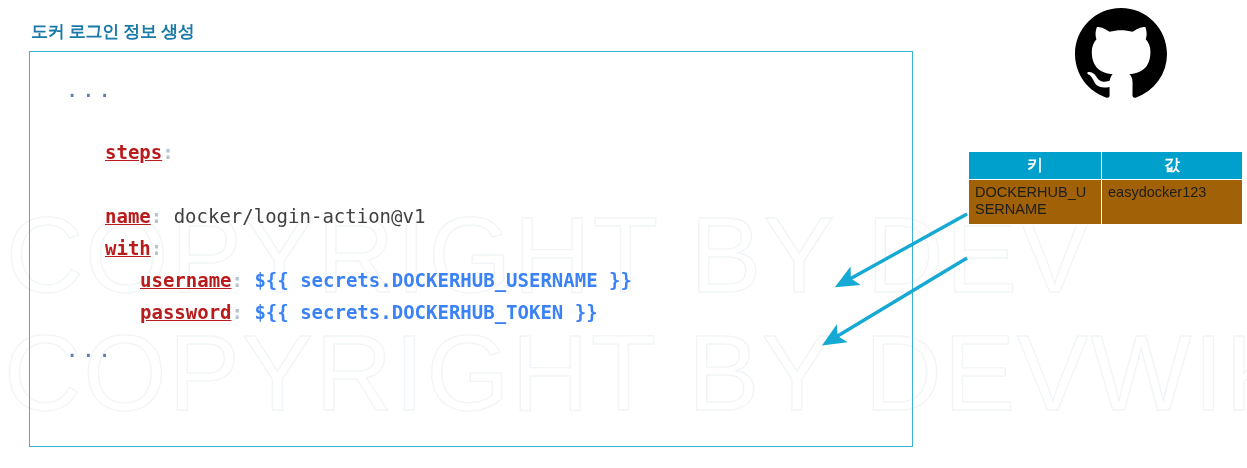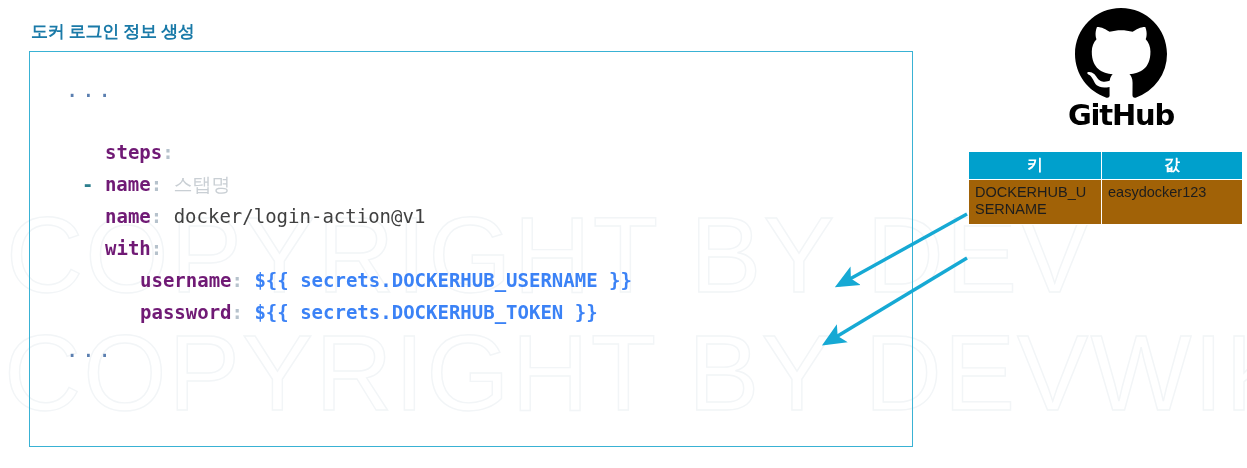--- a/index.html
+++ b/index.html
@@ -82,21 +82,21 @@
     white-space: pre;
     pointer-events: auto;
   }
   .ell {
     display: inline-block;
     letter-spacing: 6px;
     color: #5b7fb0;
     font-weight: bold;
     font-size: 17px;
   }
-  .k    { color: #701a75; font-weight: bold; }
+  .k    { color: #b91c1c; font-weight: bold; text-decoration: underline; }
   .dash { color: #2d7f8e; font-weight: bold; }
   .colon{ color: #b6c2cc; font-weight: bold; }
   .ph   { color: #c9cfd4; }
   .str  { color: #404040; margin-top: 20px; }
   .expr { color: #3b82f6; font-weight: bold; }
 
   
   .arrows {
     position: absolute;
     left: 0; top: 0;
@@ -174,21 +174,20 @@
   <div class="section-title">도커 로그인 정보 생성</div>
 
   <div class="code-box"></div>
 
   <div class="code-lines">
 
     <div class="cl" style="left:38px; top:23px;"><span class="ell">...</span></div>
 
     <div class="cl" style="left:76px; top:85px;"><span class="k">steps</span><span class="colon">:</span></div>
 
-    <div class="cl" style="left:53px; top:117px;"><span class="dash">-</span> <span class="k">name</span><span class="colon">:</span> <span class="ph">스탭명</span></div>
 
     <div class="cl" style="left:76px; top:149px;"><span class="k">name</span><span class="colon">:</span> <span class="str">docker/login-action@v1</span></div>
 
     <div class="cl" style="left:76px; top:181px;"><span class="k">with</span><span class="colon">:</span></div>
 
     <div class="cl" style="left:111px; top:213px;"><span class="k">username</span><span class="colon">:</span> <span class="expr">${{ secrets.DOCKERHUB_USERNAME }}</span></div>
 
     <div class="cl" style="left:111px; top:245px;"><span class="k">password</span><span class="colon">:</span> <span class="expr">${{ secrets.DOCKERHUB_TOKEN }}</span></div>
 
     <div class="cl" style="left:38px; top:283px;"><span class="ell">...</span></div>
@@ -201,21 +200,20 @@
       </marker>
     </defs>
     <line x1="967" y1="214" x2="839" y2="285" stroke="#16a9d4" stroke-width="3.4" marker-end="url(#ah)"></line>
     <line x1="967" y1="258" x2="826" y2="343" stroke="#16a9d4" stroke-width="3.4" marker-end="url(#ah)"></line>
   </svg>
 
   <div class="gh-logo">
     <svg class="gh-mark" width="92" height="92" viewBox="0 0 16 16">
       <path fill="#000000" fill-rule="evenodd" d="M8 0C3.58 0 0 3.58 0 8c0 3.54 2.29 6.53 5.47 7.59.4.07.55-.17.55-.38 0-.19-.01-.82-.01-1.49-2.01.37-2.53-.49-2.69-.94-.09-.23-.48-.94-.82-1.13-.28-.15-.68-.52-.01-.53.63-.01 1.08.58 1.23.82.72 1.21 1.87.87 2.33.66.07-.52.28-.87.51-1.07-1.78-.2-3.64-.89-3.64-3.95 0-.87.31-1.59.82-2.15-.08-.2-.36-1.02.08-2.12 0 0 .67-.21 2.2.82.64-.18 1.32-.27 2-.27s1.36.09 2 .27c1.53-1.04 2.2-.82 2.2-.82.44 1.1.16 1.92.08 2.12.51.56.82 1.27.82 2.15 0 3.07-1.87 3.75-3.65 3.95.29.25.54.73.54 1.48 0 1.07-.01 1.93-.01 2.2 0 .21.15.46.55.38A8.01 8.01 0 0016 8c0-4.42-3.58-8-8-8z"></path>
     </svg>
-    <div class="gh-word">GitHub</div>
   </div>
 
   <table class="secrets-table">
     <colgroup>
         <col class="c-key">
         <col class="c-val">
       </colgroup>
     <thead>
       <tr>
         <th>키</th>

